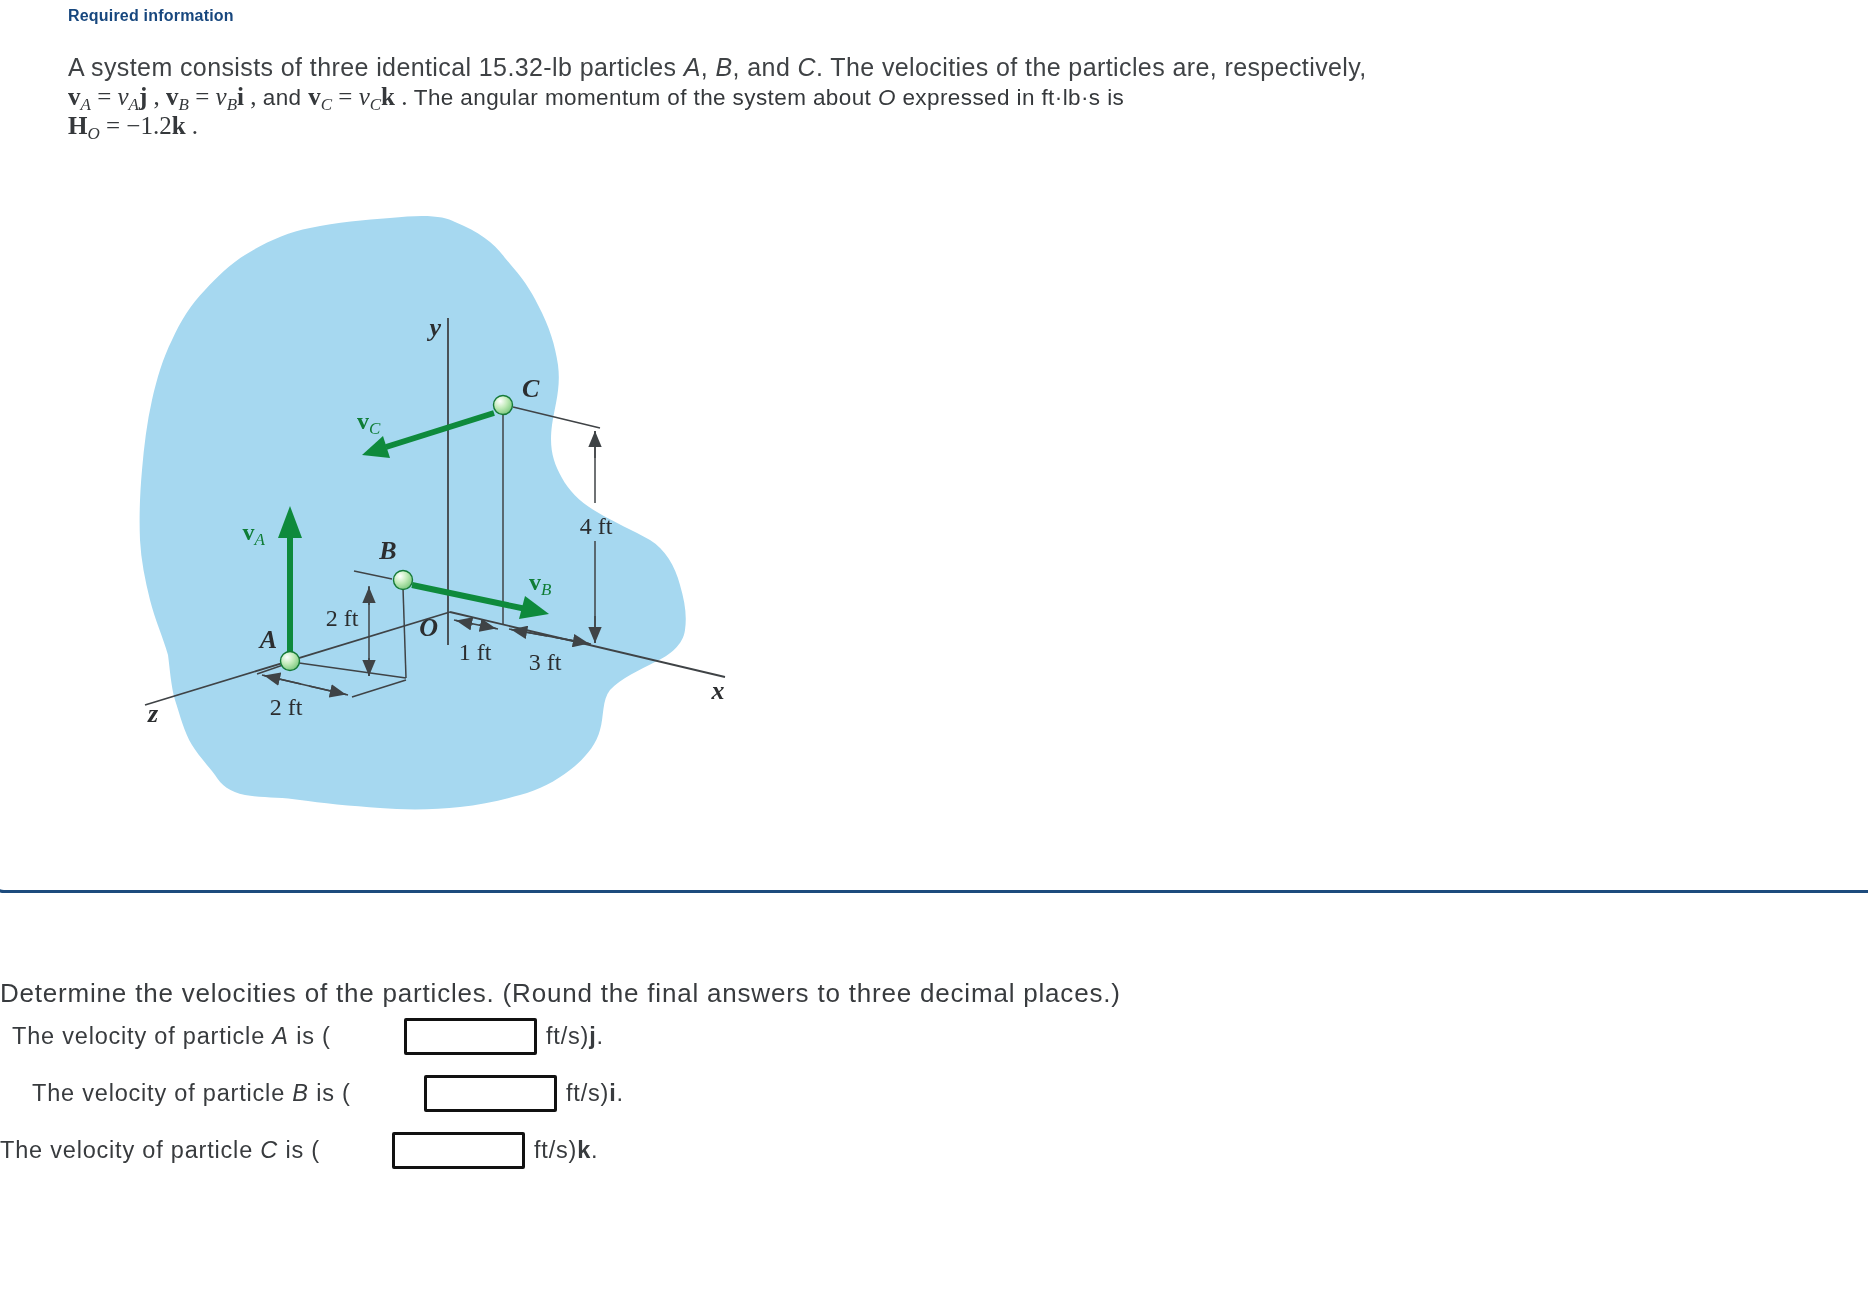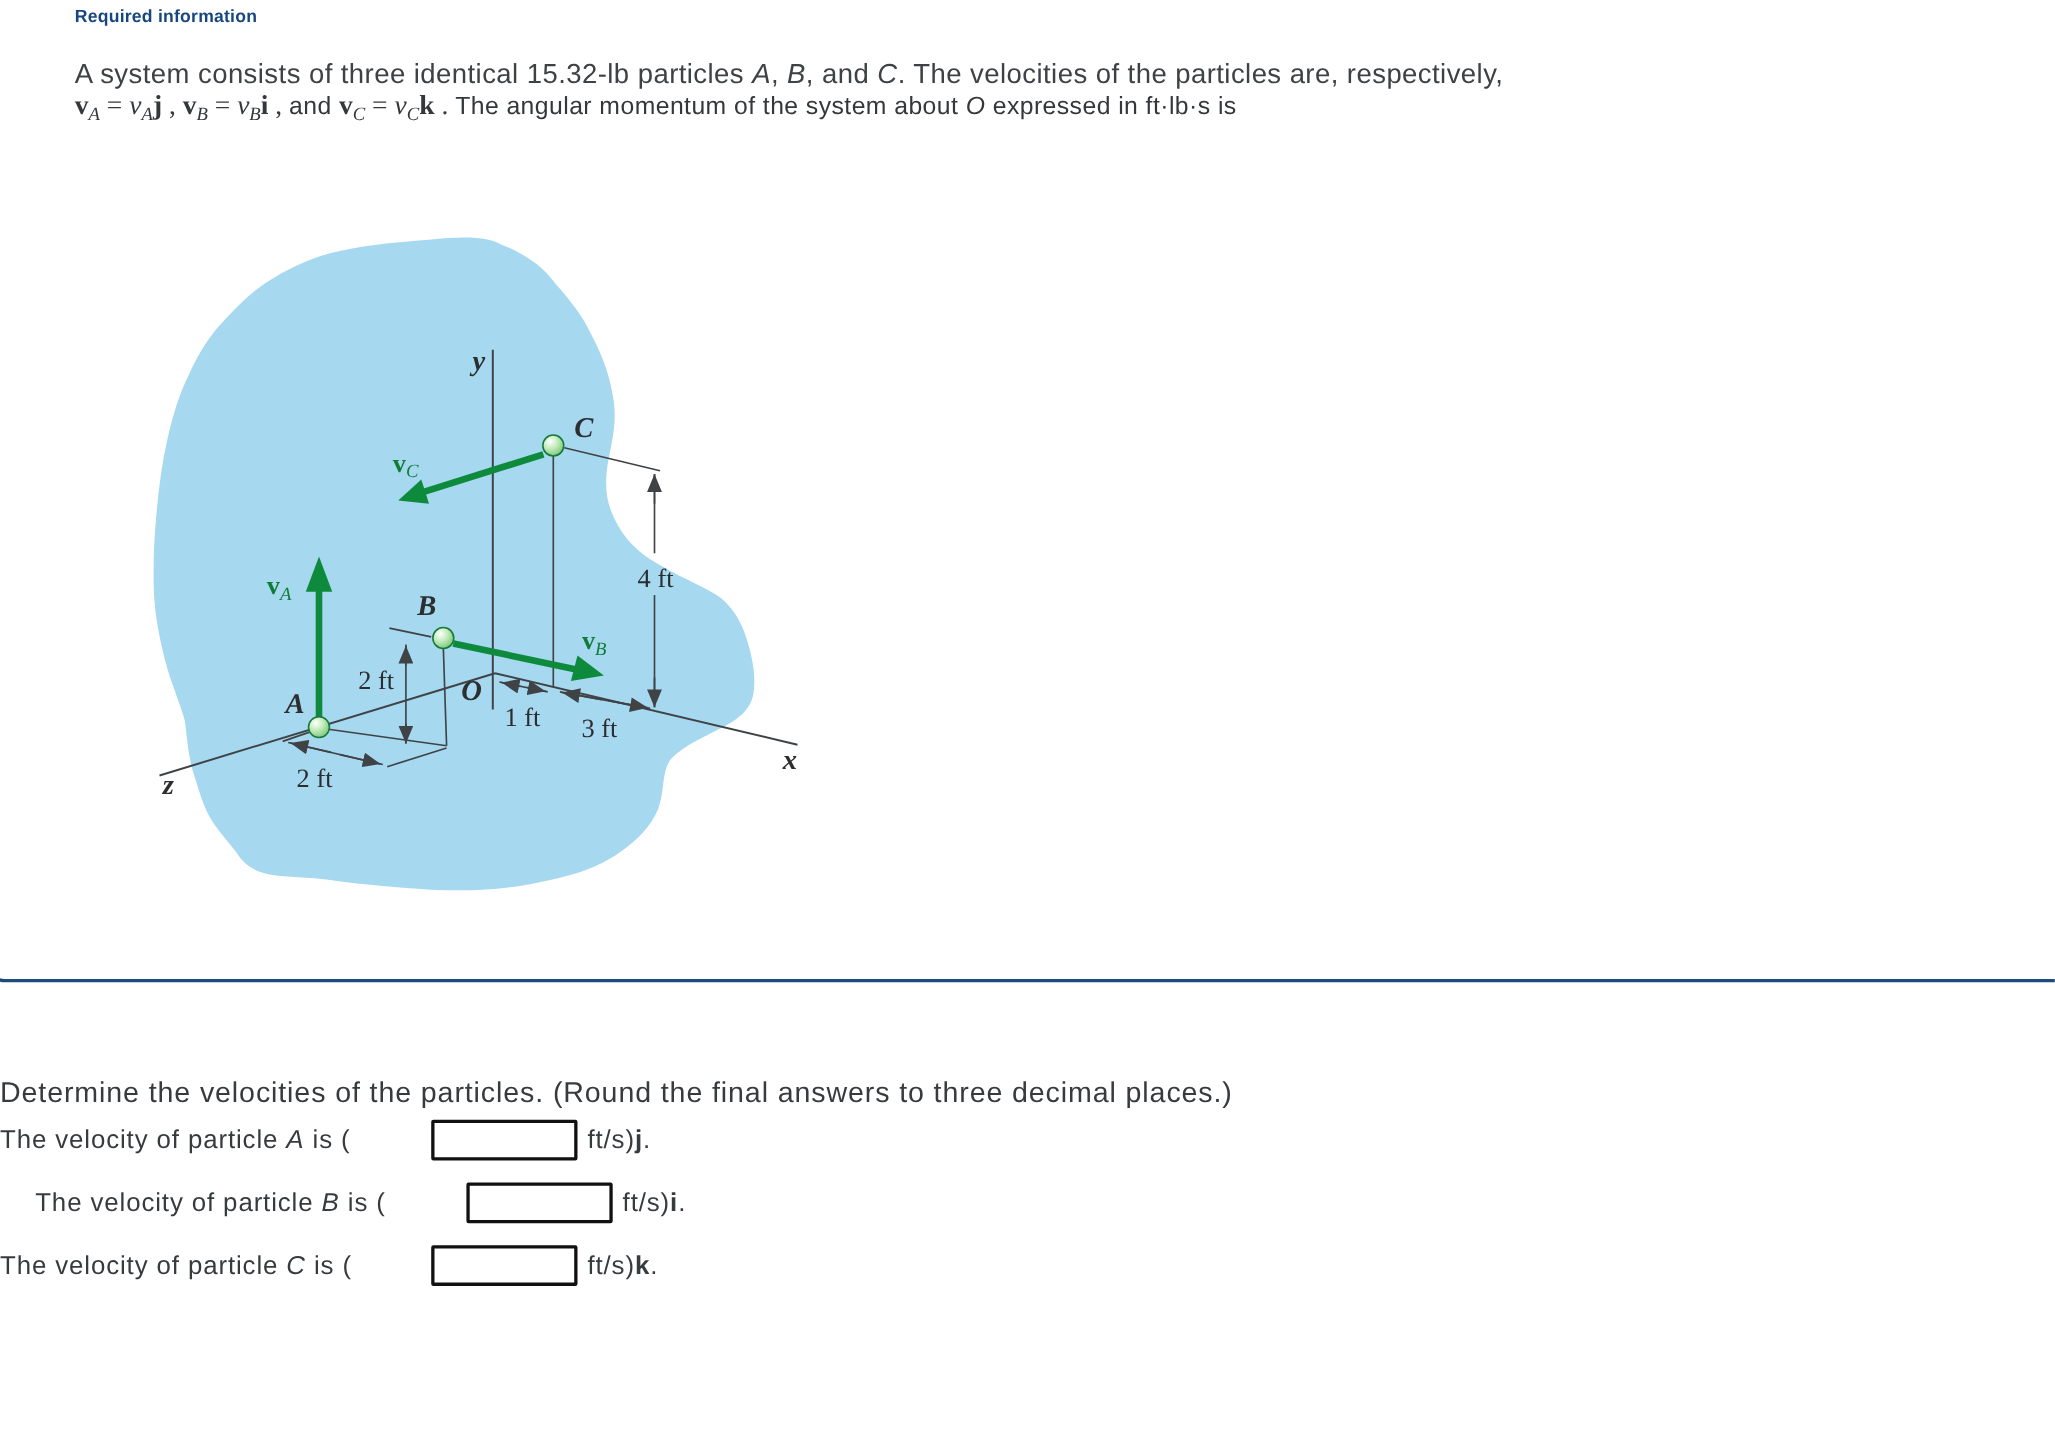--- a/index.html
+++ b/index.html
@@ -13,38 +13,39 @@
   .it{font-style:italic;}
   .math{font-family:"Liberation Serif",serif;font-size:25px;color:#35383b;letter-spacing:0;}
   .mv{font-weight:bold;}
   .miv{font-style:italic;}
   .msub{font-size:17px;font-style:italic;vertical-align:-5px;}
   .msans{font-family:"Liberation Sans",sans-serif;font-size:22.5px;letter-spacing:0.4px;text-align:right;}
   .fig{position:absolute;left:105px;top:200px;}
   .question{position:absolute;left:0px;top:962px;font-size:26px;color:#383b3e;letter-spacing:0.8px;white-space:nowrap;margin-top:16px;}
   .row{position:absolute;left:0px;height:38px;display:flex;align-items:center;font-size:23.5px;
        color:#383b3e;letter-spacing:0.8px;white-space:nowrap;}
-  .row-a{top:1017px;} .row-b{top:1074px;margin-left:32px;} .row-c{top:1131px;}
+  .row-a{top:1017px;padding-left:12px;} .row-b{top:1074px;margin-left:32px;} .row-c{top:1131px;}
   .rowlabel{display:inline-block;width:392px;}
   .ansbox{width:119px;height:31px;border:3px solid #111111;border-radius:2px;background:#ffffff;
           font-size:20px;padding:0 4px;outline:none;}
   .aftbox{margin-left:9px;}
   .bold{font-weight:bold;}
   svg text{font-family:"Liberation Serif",serif;}
 </style>
 </head>
 <body>
 
 <div class="panel"></div>
 
 <div class="hdr">Required information</div>
 
 <div class="para">
   <span class="pline"><span>A system consists of three identical 15.32-lb particles </span><span class="it">A</span><span>, </span><span class="it">B</span><span>, and </span><span class="it">C</span><span>. The velocities of the particles are, respectively,</span></span>
   <span class="pline math"><span class="mv">v</span><span class="msub">A</span><span> = </span><span class="miv">v</span><span class="msub">A</span><span class="mv">j</span><span> , </span><span class="mv">v</span><span class="msub">B</span><span> = </span><span class="miv">v</span><span class="msub">B</span><span class="mv">i</span><span> , </span><span class="msans">and </span><span class="mv">v</span><span class="msub">C</span><span> = </span><span class="miv">v</span><span class="msub">C</span><span class="mv">k</span><span> . </span><span class="msans">The angular momentum of the system about </span><span class="msans it">O</span><span class="msans"> expressed in ft·lb·s is</span></span>
+  <span class="pline math"><span class="mv">H</span><span class="msub">O</span><span> = −1.2</span><span class="mv">k</span><span> .</span></span>
 </div>
 
 <svg class="fig" width="640" height="625" viewBox="0 0 640 625">
   <defs>
     <radialGradient id="sphereG" cx="0.35" cy="0.3" r="0.8">
       <stop offset="0%" stop-color="#ffffff"></stop>
       <stop offset="45%" stop-color="#c2ebba"></stop>
       <stop offset="100%" stop-color="#6fc274"></stop>
     </radialGradient>
     <marker id="dimArrow" viewBox="0 0 12 10" refX="12" refY="5" markerWidth="11" markerHeight="9" orient="auto">

